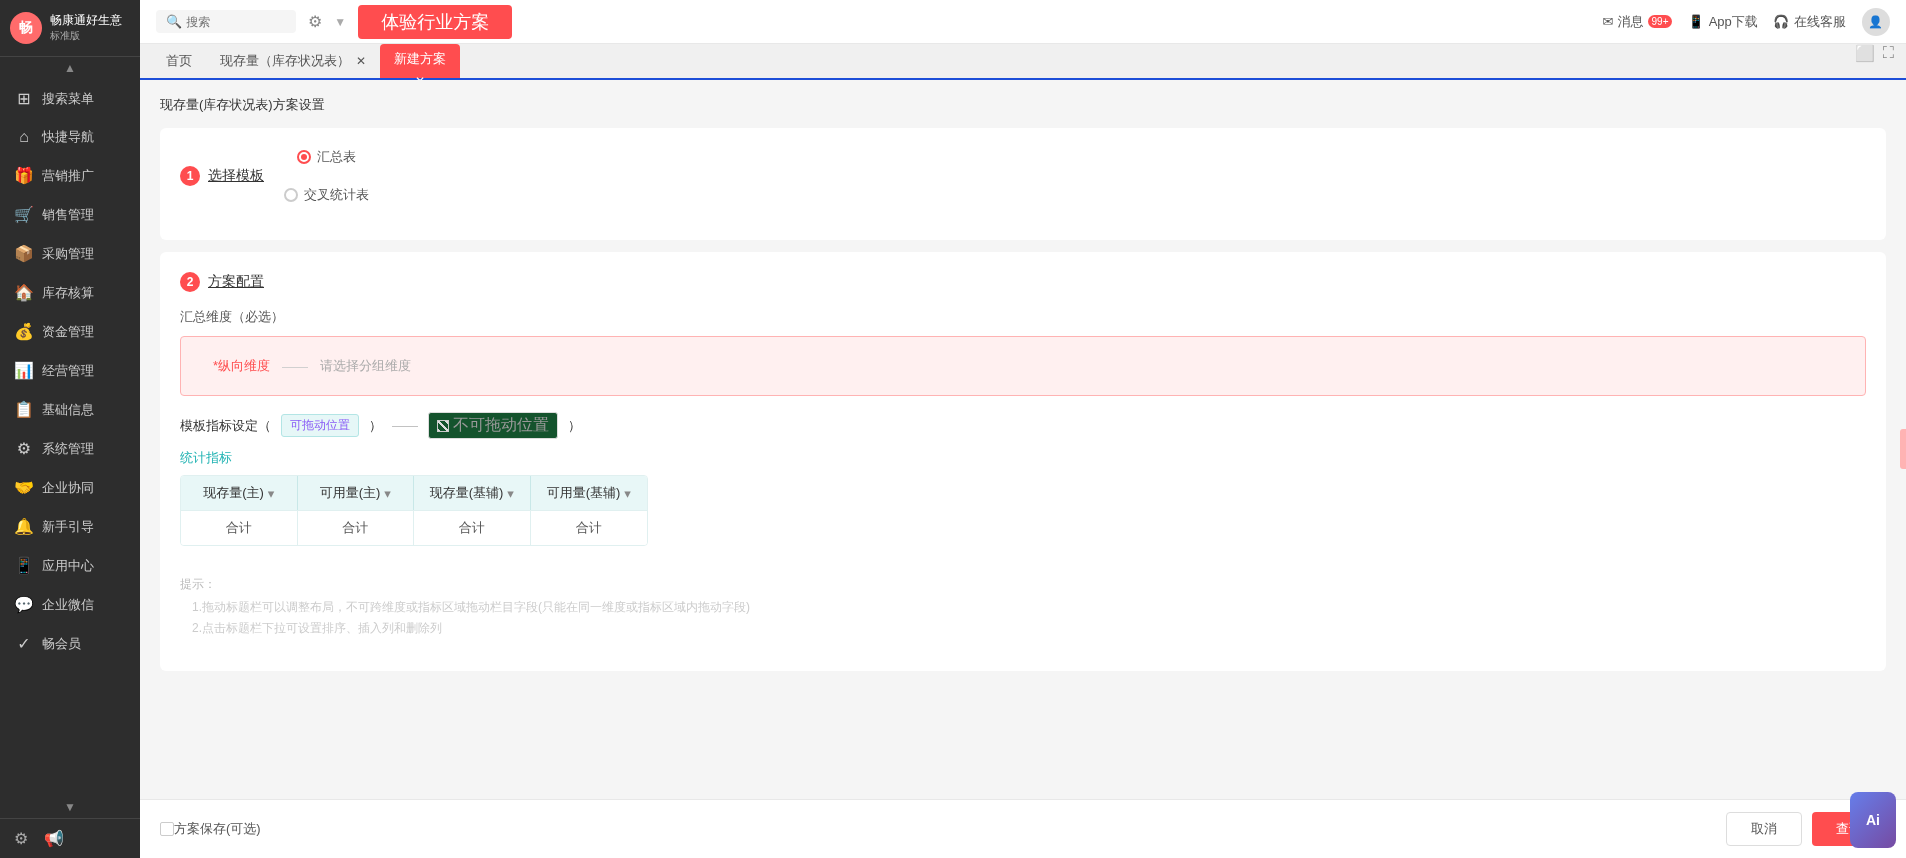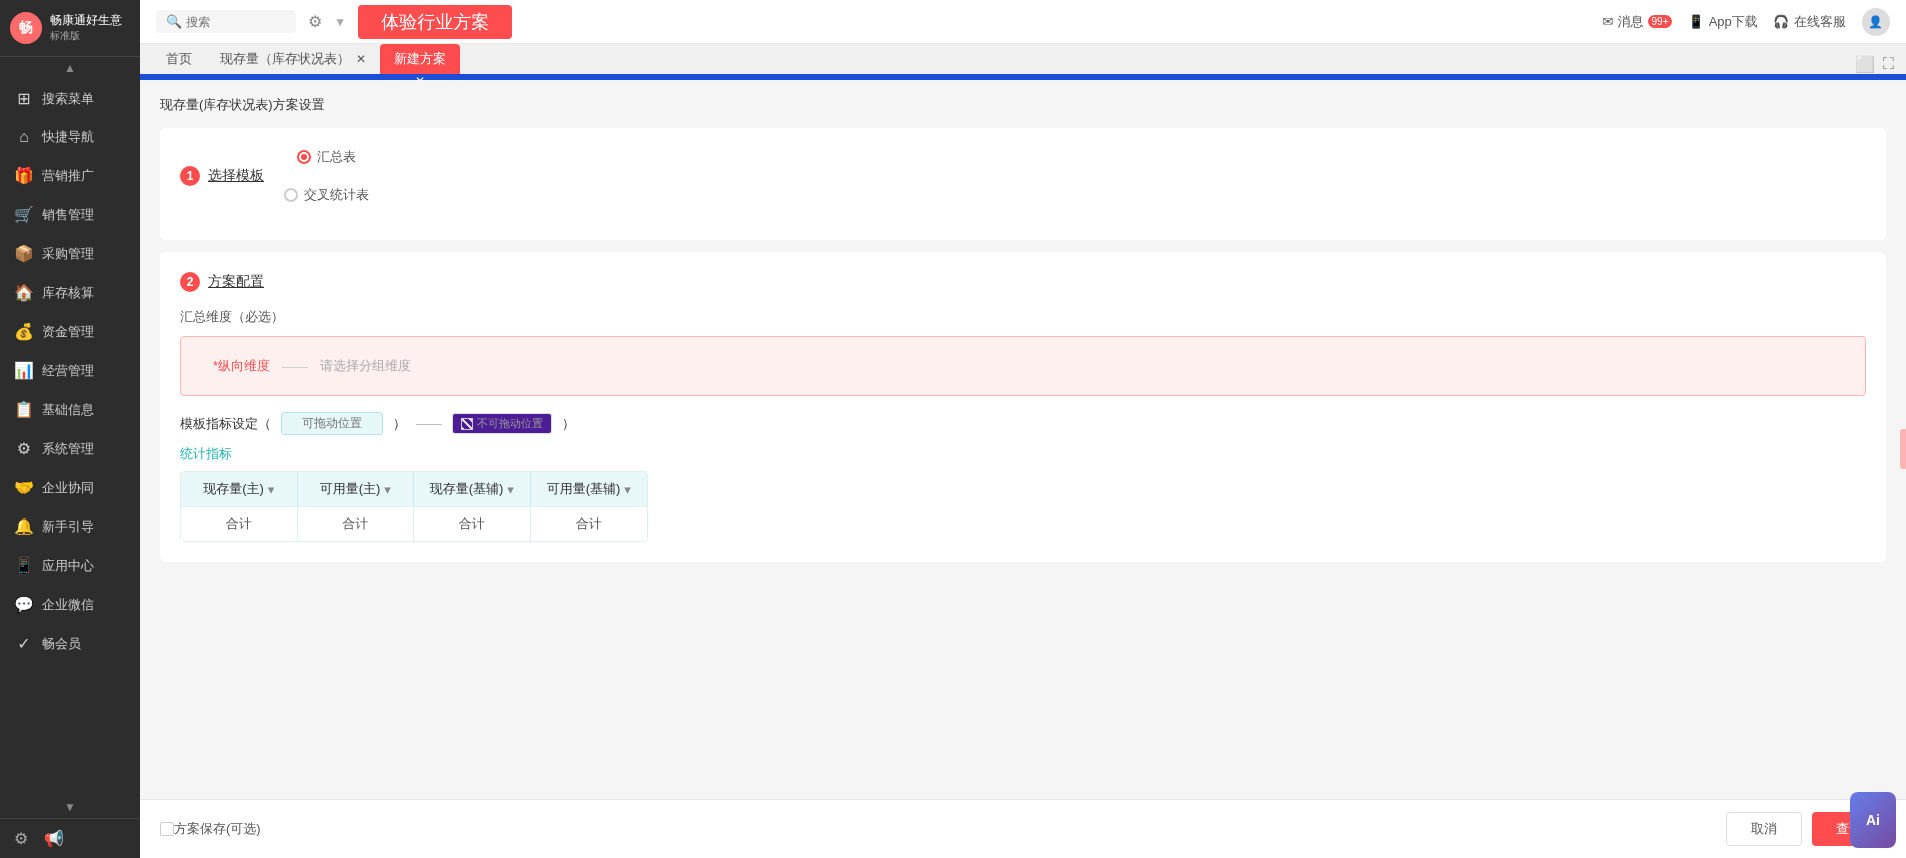--- a/index.html
+++ b/index.html
@@ -108,23 +108,23 @@
     .topbar-service { cursor: pointer; display: flex; align-items: center; gap: 4px; color: #555; font-size: 13px; }
     .topbar-avatar {
       width: 28px; height: 28px; background: #ddd; border-radius: 50%;
       display: flex; align-items: center; justify-content: center;
       color: #888; font-size: 12px; cursor: pointer;
     }
 
     
     .tabbar {
       background: #f0f0f0;
-      display: flex; align-items: flex-end;
+      display: flex; align-items: flex-start;
       padding: 0 12px;
-      border-bottom: 6px solid #1d4ed8;
+      border-bottom: 2px solid #1d4ed8;
       flex-shrink: 0;
       height: 36px;
     }
     .tab {
       display: flex; align-items: center; gap: 6px;
       padding: 6px 14px;
       cursor: pointer;
       font-size: 13px;
       color: #555;
       background: transparent;
@@ -204,31 +204,31 @@
     .dim-required { color: #ff4d4f; font-size: 13px; }
     .dim-line { color: #ccc; }
     .dim-placeholder { color: #aaa; font-size: 13px; }
 
     .indicator-settings { font-size: 13px; color: #333; margin-bottom: 10px; display: flex; align-items: center; gap: 10px; }
     .indicator-tag {
       display: inline-block;
       background: #e6f7f7;
       border: 1px solid #b3e5e5;
       border-radius: 3px;
-      padding: 2px 20px;
+      padding: 2px 8px;
       font-size: 12px;
-      color: #737373;
+      color: #8b5cf6;
     }
     .indicator-tag-grey {
       display: inline-flex; align-items: center;
-      background: #4c1d95;
+      background: #14532d;
       border: 1px solid #ddd;
       border-radius: 3px;
       padding: 2px 8px;
-      font-size: 11px;
+      font-size: 16px;
       color: #999;
     }
     .indicator-tag-grey::before {
       content: '';
       width: 10px; height: 10px;
       border: 1px solid #ccc;
       display: inline-block; margin-right: 4px;
       background: repeating-linear-gradient(45deg, #ddd 0, #ddd 2px, transparent 2px, transparent 6px);
     }
 
@@ -512,20 +512,25 @@
           </div>
         </div>
         <div class="stat-table-row">
           <div class="stat-cell">合计</div>
           <div class="stat-cell">合计</div>
           <div class="stat-cell">合计</div>
           <div class="stat-cell">合计</div>
         </div>
       </div>
 
+      <div class="tips-box">
+        <div class="tips-title">提示：</div>
+        <div class="tips-item">1.拖动标题栏可以调整布局，不可跨维度或指标区域拖动栏目字段(只能在同一维度或指标区域内拖动字段)</div>
+        <div class="tips-item">2.点击标题栏下拉可设置排序、插入列和删除列</div>
+      </div>
     </div>
   </div>
 
   <div class="bottombar">
     <label class="save-option">
       <div class="checkbox"></div>
       <span>方案保存(可选)</span>
     </label>
     <div class="btn-group">
       <button class="btn-cancel">取消</button>

